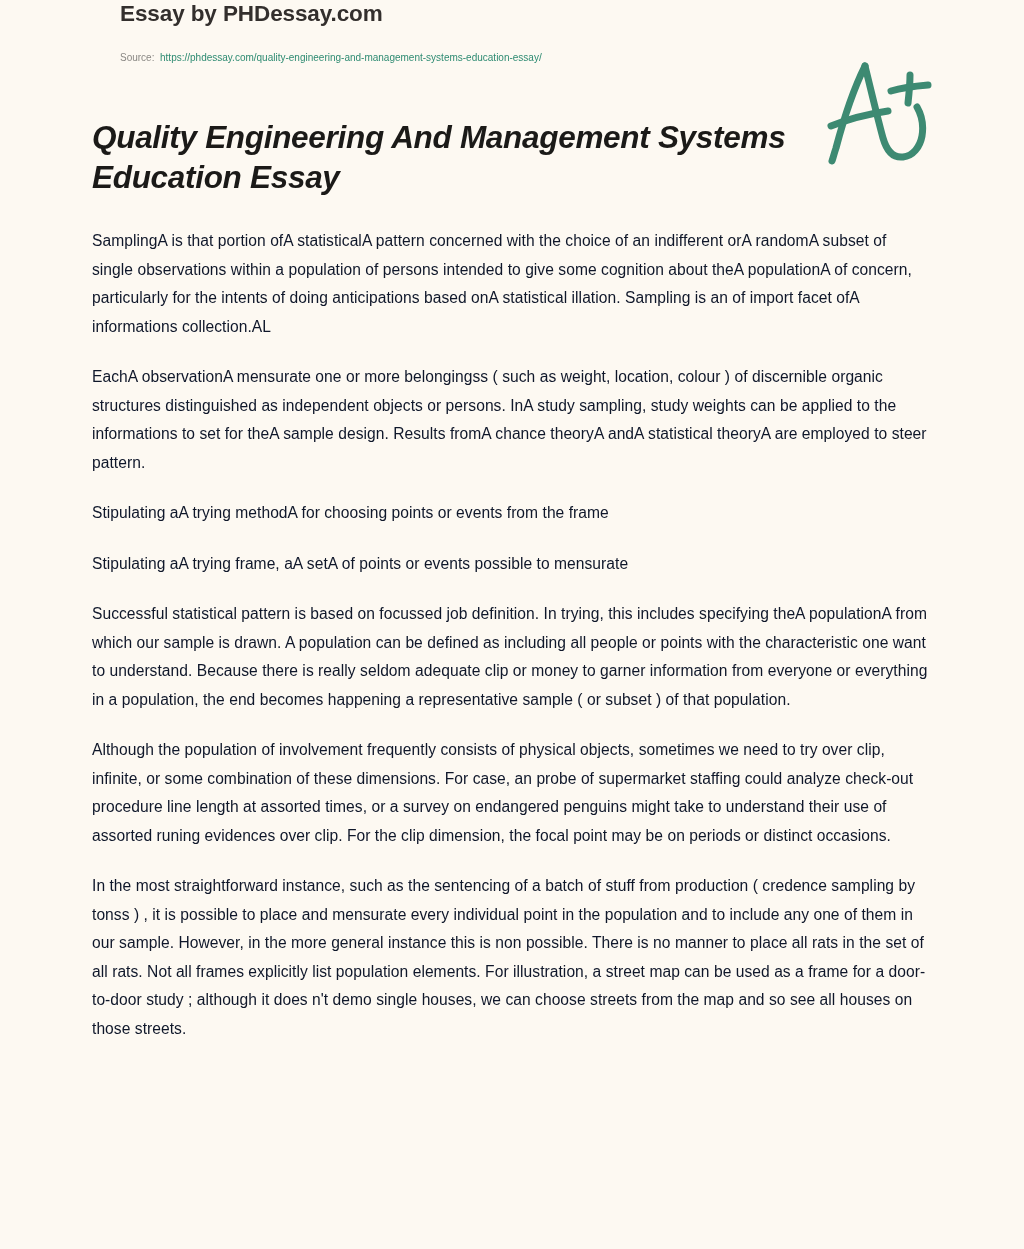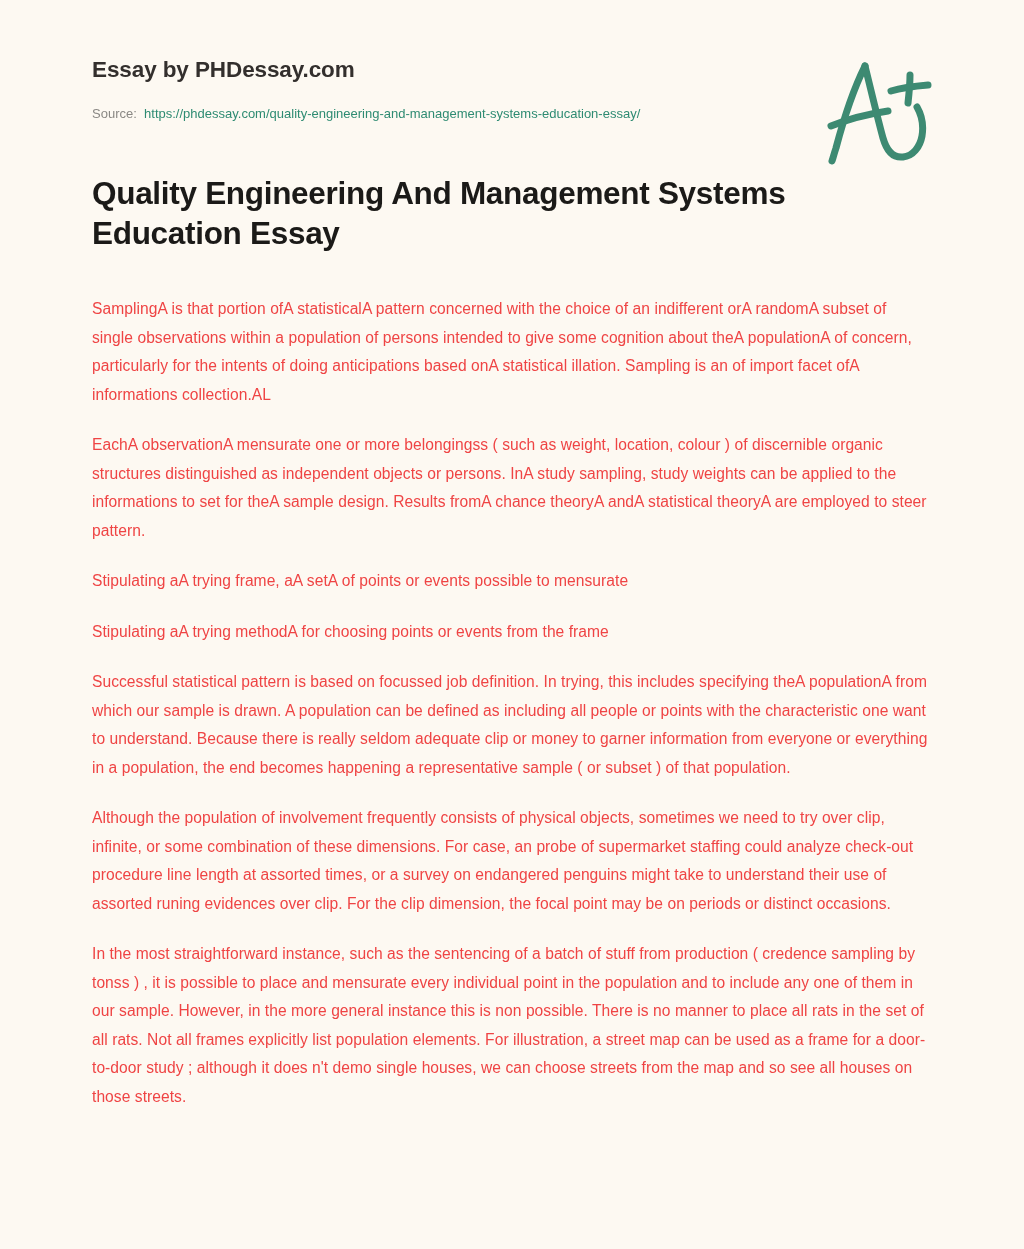--- a/index.html
+++ b/index.html
@@ -21,37 +21,37 @@
     width: 1024px;
     min-height: 1249px;
     box-sizing: border-box;
     padding: 0 94px 0 92px;
     background: #fdf9f2;
   }
 
   
   .header {
     position: relative;
-    padding-top: 56px;
+    margin-left: 28px;
   }
 
   .brand-title {
     font-family: "Liberation Sans", sans-serif;
     font-size: 22.5px;
     font-weight: bold;
     color: #332f2d;
     letter-spacing: -0.1px;
     line-height: 1.2;
     margin: 0;
   }
 
   .source-line {
     margin-top: 17px;
     font-family: "Liberation Sans", sans-serif;
-    font-size: 13px;
+    font-size: 10px;
     line-height: 27px;
     color: #8a8884;
     max-width: 680px;
     word-break: break-word;
   }
 
   .source-label {
     color: #8a8884;
   }
 
@@ -76,33 +76,34 @@
   .doc-title {
     margin: 0;
     padding-top: 46px;
     font-family: "Liberation Sans", sans-serif;
     font-size: 31.5px;
     font-weight: bold;
     line-height: 40px;
     color: #1b1a18;
     letter-spacing: -0.3px;
     max-width: 845px;
+    font-style: italic;
   }
 
   
   .body-copy {
     padding-top: 30px;
   }
 
   .body-copy p {
-    margin: 12px 0 22px 0;
+    margin: 0 0 22px 0;
     font-family: "Liberation Sans", sans-serif;
     font-size: 15.6px;
     line-height: 28.5px;
-    color: #ef4444;
+    color: #0f172a;
     letter-spacing: 0.05px;
     max-width: 840px;
   }
 
   .body-copy p:last-child {
     margin-bottom: 0;
   }
 </style>
 </head>
 <body>
@@ -135,21 +136,21 @@
       </svg>
     </div>
 
   </div>
 
   <h2 class="doc-title">Quality Engineering And Management Systems Education Essay</h2>
 
   <div class="body-copy">
     <p>SamplingA is that portion ofA statisticalA pattern concerned with the choice of an indifferent orA randomA subset of single observations within a population of persons intended to give some cognition about theA populationA of concern, particularly for the intents of doing anticipations based onA statistical illation. Sampling is an of import facet ofA informations collection.AL</p>
     <p>EachA observationA mensurate one or more belongingss ( such as weight, location, colour ) of discernible organic structures distinguished as independent objects or persons. InA study sampling, study weights can be applied to the informations to set for theA sample design. Results fromA chance theoryA andA statistical theoryA are employed to steer pattern.</p>
+    <p>Stipulating aA trying methodA for choosing points or events from the frame</p>
     <p>Stipulating aA trying frame, aA setA of points or events possible to mensurate</p>
-    <p>Stipulating aA trying methodA for choosing points or events from the frame</p>
     <p>Successful statistical pattern is based on focussed job definition. In trying, this includes specifying theA populationA from which our sample is drawn. A population can be defined as including all people or points with the characteristic one want to understand. Because there is really seldom adequate clip or money to garner information from everyone or everything in a population, the end becomes happening a representative sample ( or subset ) of that population.</p>
     <p>Although the population of involvement frequently consists of physical objects, sometimes we need to try over clip, infinite, or some combination of these dimensions. For case, an probe of supermarket staffing could analyze check-out procedure line length at assorted times, or a survey on endangered penguins might take to understand their use of assorted runing evidences over clip. For the clip dimension, the focal point may be on periods or distinct occasions.</p>
     <p>In the most straightforward instance, such as the sentencing of a batch of stuff from production ( credence sampling by tonss ) , it is possible to place and mensurate every individual point in the population and to include any one of them in our sample. However, in the more general instance this is non possible. There is no manner to place all rats in the set of all rats. Not all frames explicitly list population elements. For illustration, a street map can be used as a frame for a door-to-door study ; although it does n't demo single houses, we can choose streets from the map and so see all houses on those streets.</p>
 
   </div>
 
 </div>
 
 </body></html>

